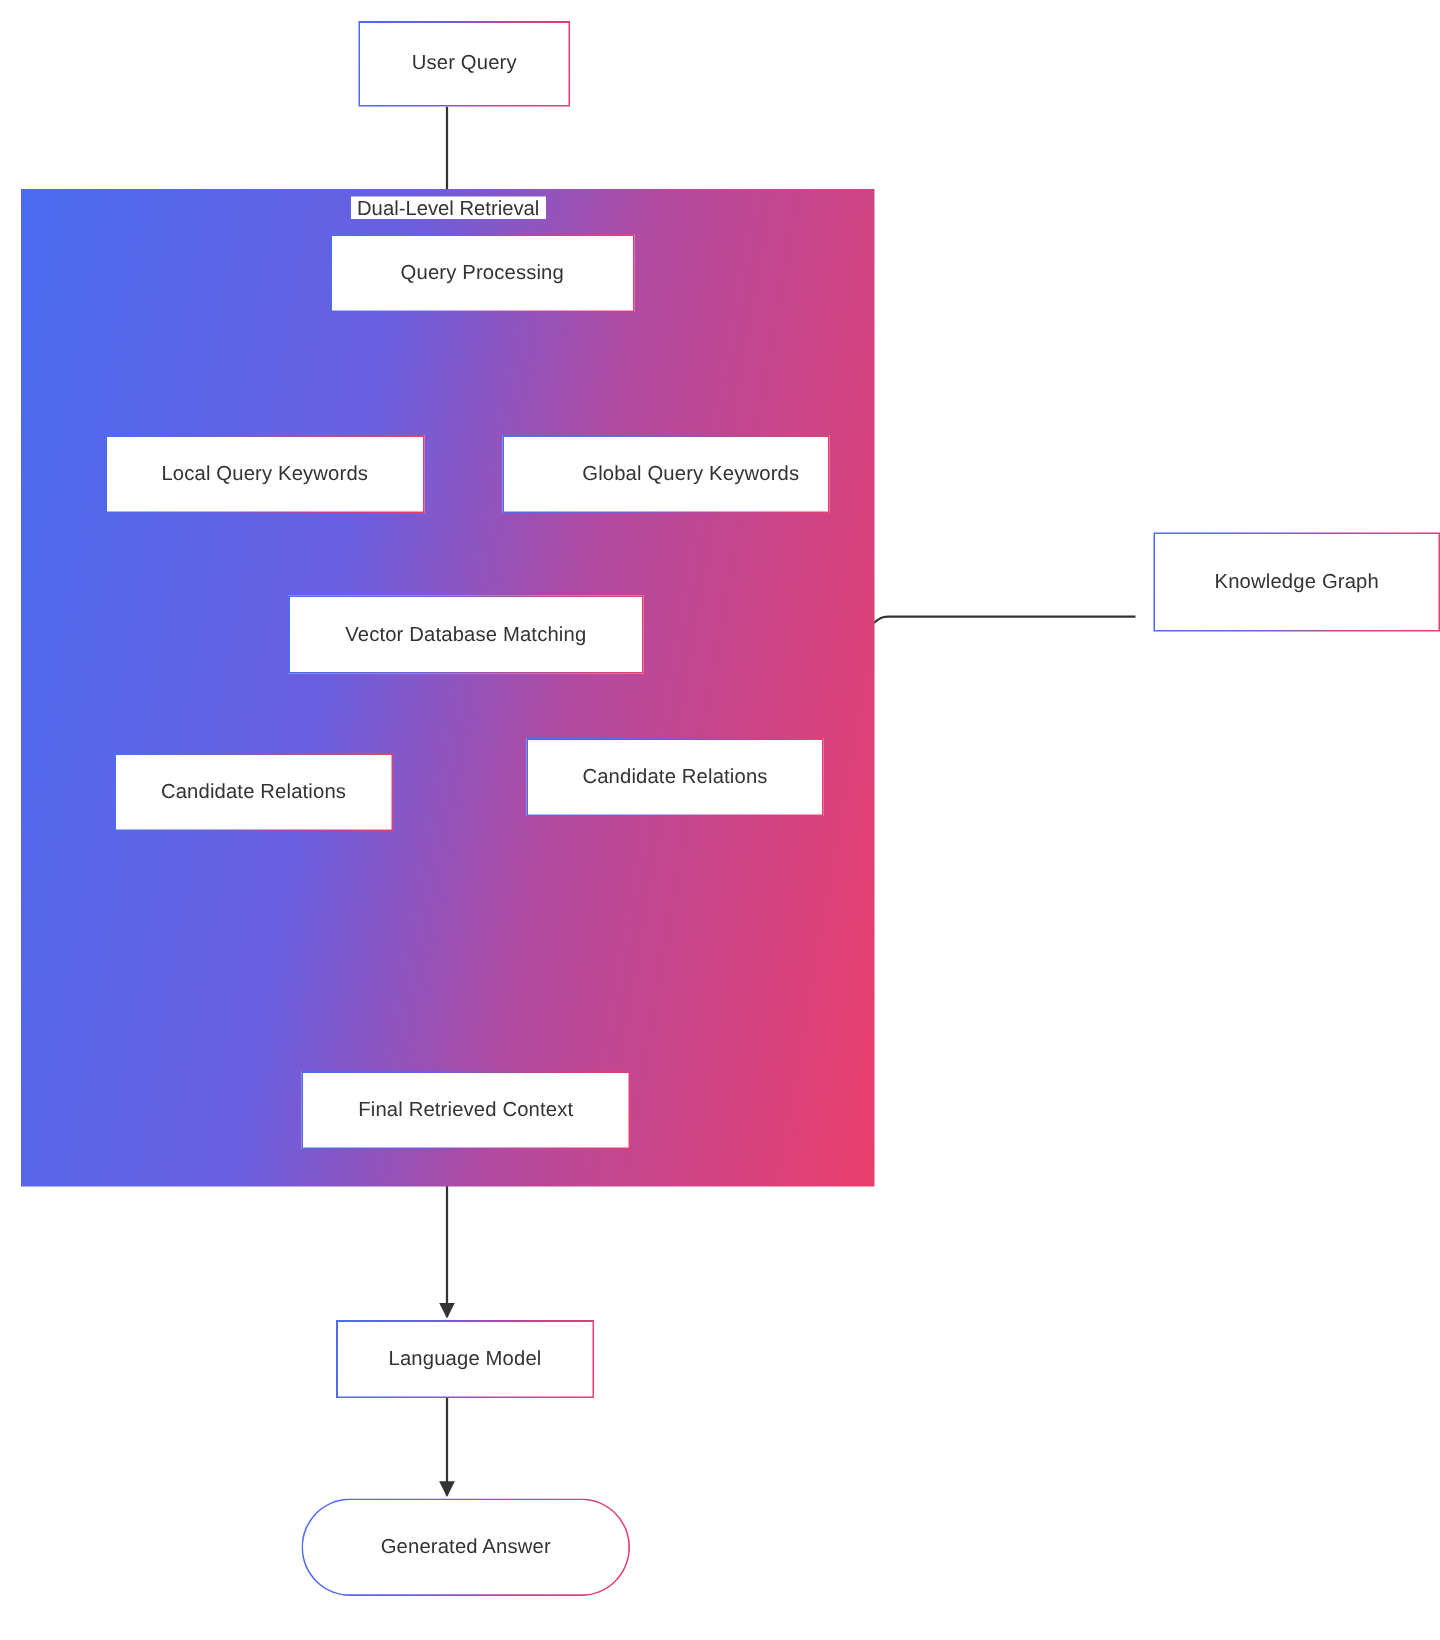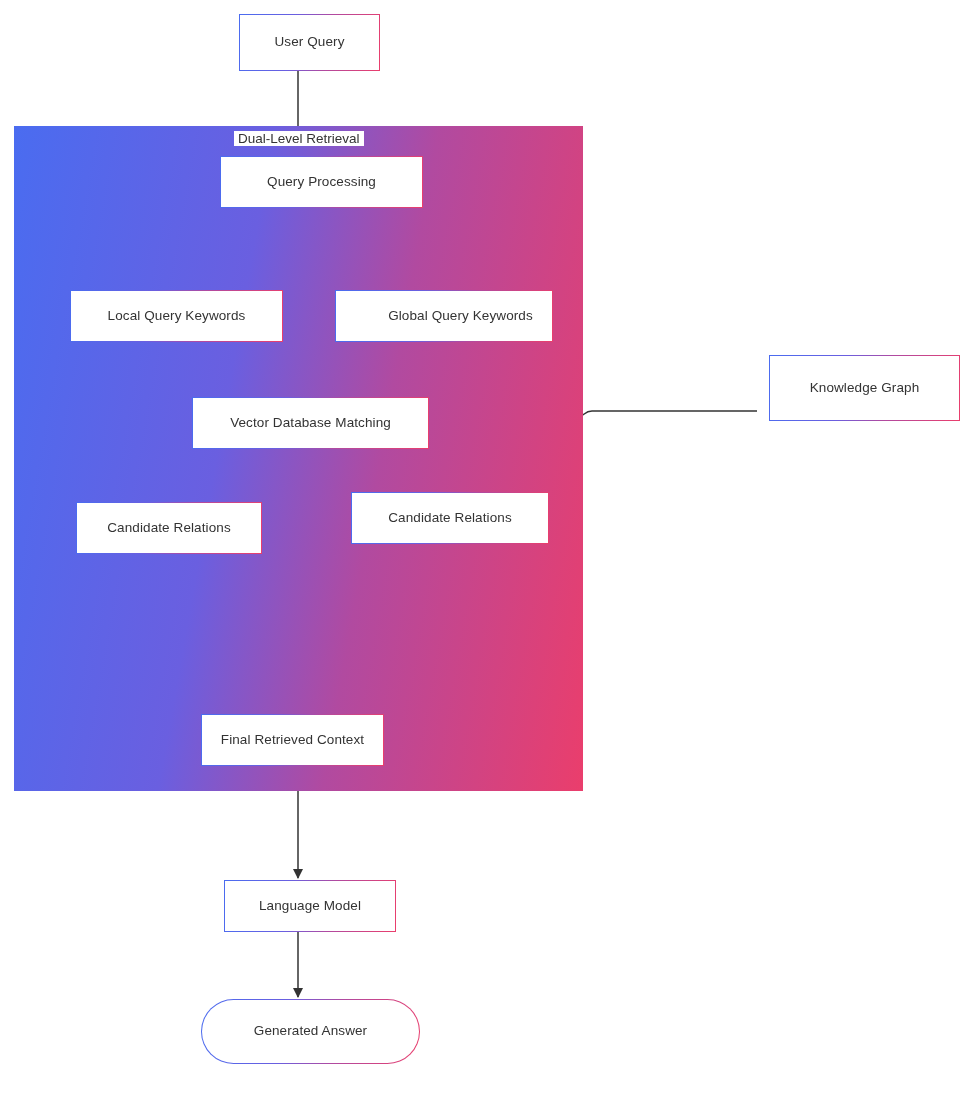--- a/index.html
+++ b/index.html
@@ -139,21 +139,21 @@
 
   <div class="node" style="left:64px; top:502px; width:186px; height:52px;">
     <span>Candidate Relations</span>
   </div>
 
   <div class="node" style="left:339px; top:492px; width:198px; height:52px;">
     <span>Candidate Relations</span>
   </div>
 
 
-  <div class="node" style="left:189px; top:714px; width:183px; height:52px;">
+  <div class="node" style="left:189px; top:714px; width:219px; height:52px;">
     <span>Final Retrieved Context</span>
   </div>
 
   <div class="node" style="left:757px; top:355px; width:191px; height:66px;">
     <span>Knowledge Graph</span>
   </div>
 
   <div class="node stadium" style="left:189px; top:999px; width:219px; height:65px;">
     <span>Generated Answer</span>
   </div>

